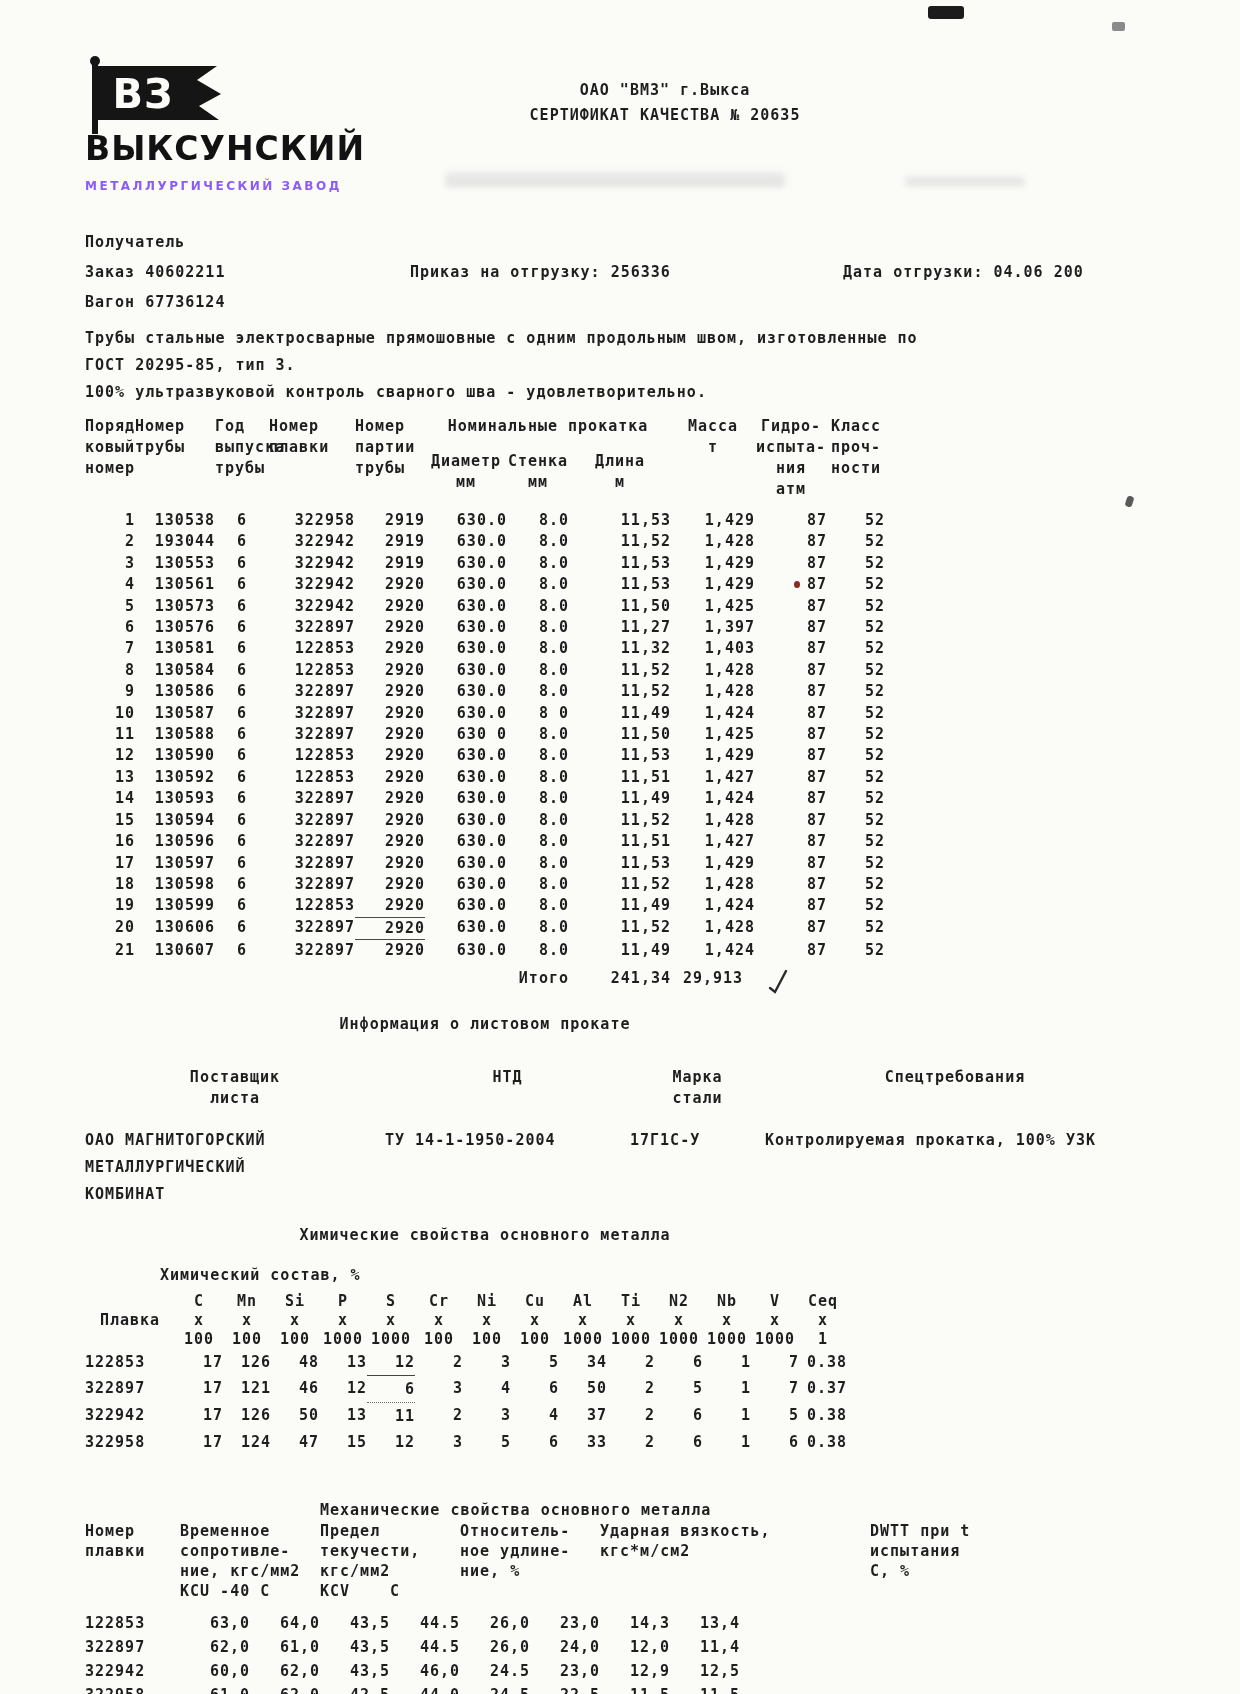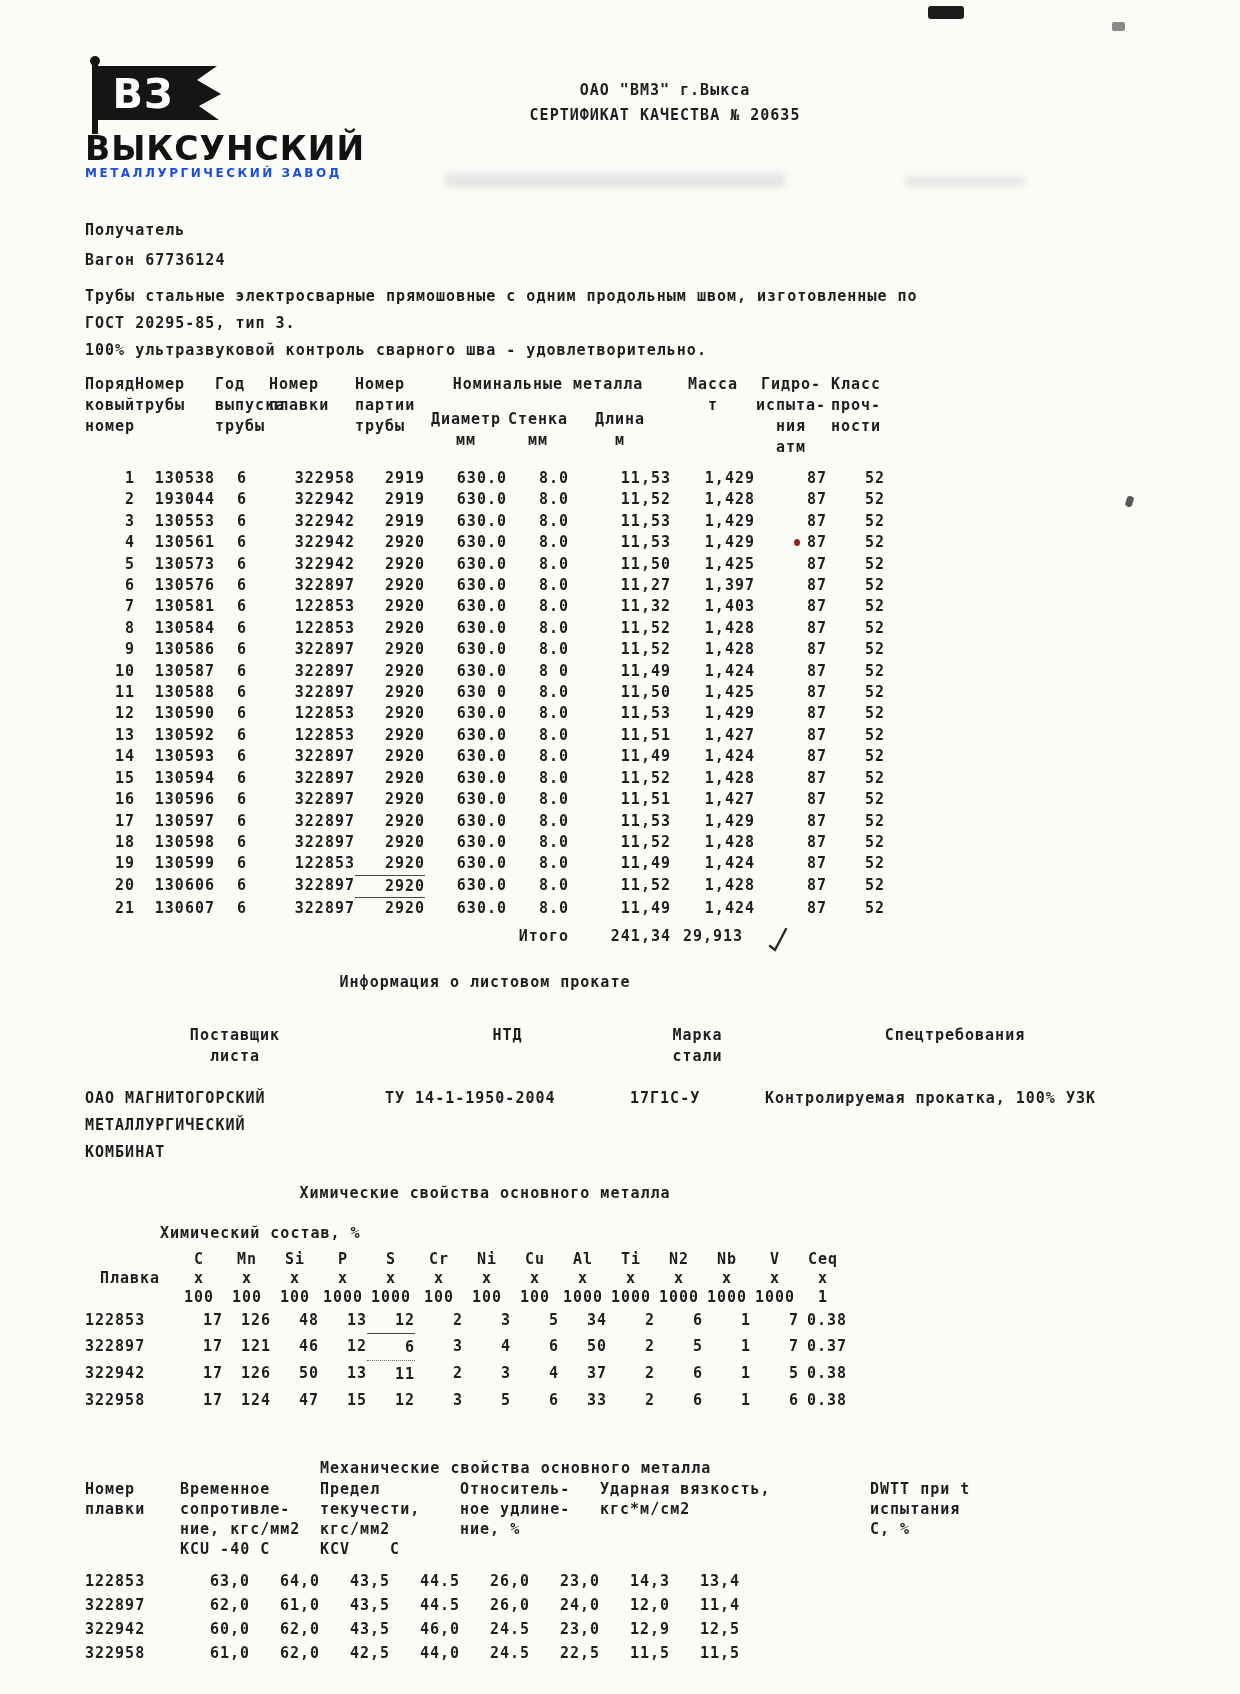--- a/index.html
+++ b/index.html
@@ -17,25 +17,25 @@
   .blob3{position:absolute;left:1126px;top:496px;width:7px;height:11px;background:#5a5a5a;border-radius:3px;transform:rotate(18deg);}
   .smudge{position:absolute;background:linear-gradient(#dcdcdc,#c7c7c7);filter:blur(3px);opacity:.5;border-radius:3px;}
   .smudge.s1{left:445px;top:172px;width:340px;height:15px;}
   .smudge.s2{left:905px;top:176px;width:120px;height:10px;}
 
   
   .hdr{position:relative;height:125px;}
   .logo{position:absolute;left:0;top:0;width:330px;}
   .flag{display:block;}
   .logo-name{font-family:"DejaVu Sans",sans-serif;font-weight:700;font-size:33px;letter-spacing:1px;line-height:30px;color:#121212;}
-  .logo-sub{font-family:"DejaVu Sans",sans-serif;font-weight:700;font-size:12px;letter-spacing:2.5px;color:#1d4ed8;margin-top:2px;}
+  .logo-sub{font-family:"DejaVu Sans",sans-serif;font-weight:700;font-size:12px;letter-spacing:2.5px;color:#8b5cf6;margin-top:15px;}
   .titleblock{position:absolute;left:370px;top:22px;width:420px;text-align:center;line-height:25px;font-size:15px;}
 
   
-  .meta{position:relative;margin-top:40px;line-height:18px;}
+  .meta{position:relative;margin-top:52px;line-height:18px;}
   .meta-row{position:relative;margin-top:12px;white-space:nowrap;}
   .order-part{display:inline-block;width:315px;}
   .shipdate{position:absolute;left:758px;top:0;white-space:nowrap;}
   .desc{margin-top:14px;line-height:27px;}
 
   
   table{border-collapse:collapse;table-layout:fixed;}
   th,td{padding:0;font-weight:700;font-size:15px;line-height:21px;vertical-align:top;}
   th{white-space:pre-line;text-align:left;}
   td{text-align:right;}
@@ -103,20 +103,25 @@
       <div class="logo-sub">МЕТАЛЛУРГИЧЕСКИЙ ЗАВОД</div>
     </div>
     <div class="titleblock">
       <div>ОАО "ВМЗ" г.Выкса</div>
       <div>СЕРТИФИКАТ КАЧЕСТВА № 20635</div>
     </div>
   </div>
 
   <div class="meta">
     <div class="meta-row">Получатель</div>
+    <div class="meta-row">
+      <span class="order-part">Заказ  40602211</span>
+      <span>Приказ на отгрузку: 256336</span>
+      <span class="shipdate">Дата отгрузки: 04.06 200</span>
+    </div>
     <div class="meta-row">Вагон   67736124</div>
     <div class="desc">
       <div>Трубы стальные электросварные прямошовные с одним продольным швом, изготовленные по</div>
       <div>ГОСТ 20295-85, тип 3.</div>
       <div>100% ультразвуковой контроль сварного шва - удовлетворительно.</div>
     </div>
   </div>
 
   <table class="pipes">
     <colgroup>
@@ -140,21 +145,21 @@
         <th rowspan="2">Номер
 трубы</th>
         <th rowspan="2">Год
 выпуска
 трубы</th>
         <th rowspan="2">Номер
 плавки</th>
         <th rowspan="2">Номер
 партии
 трубы</th>
-        <th colspan="3" class="c">Номинальные металла</th>
+        <th colspan="3" class="c">Номинальные прокатка</th>
         <th rowspan="2" class="c">Масса
 т</th>
         <th rowspan="2" class="c">Гидро-
 испыта-
 ния
 атм</th>
         <th rowspan="2" class="c">Класс
 проч-
 ности</th>
       </tr>

